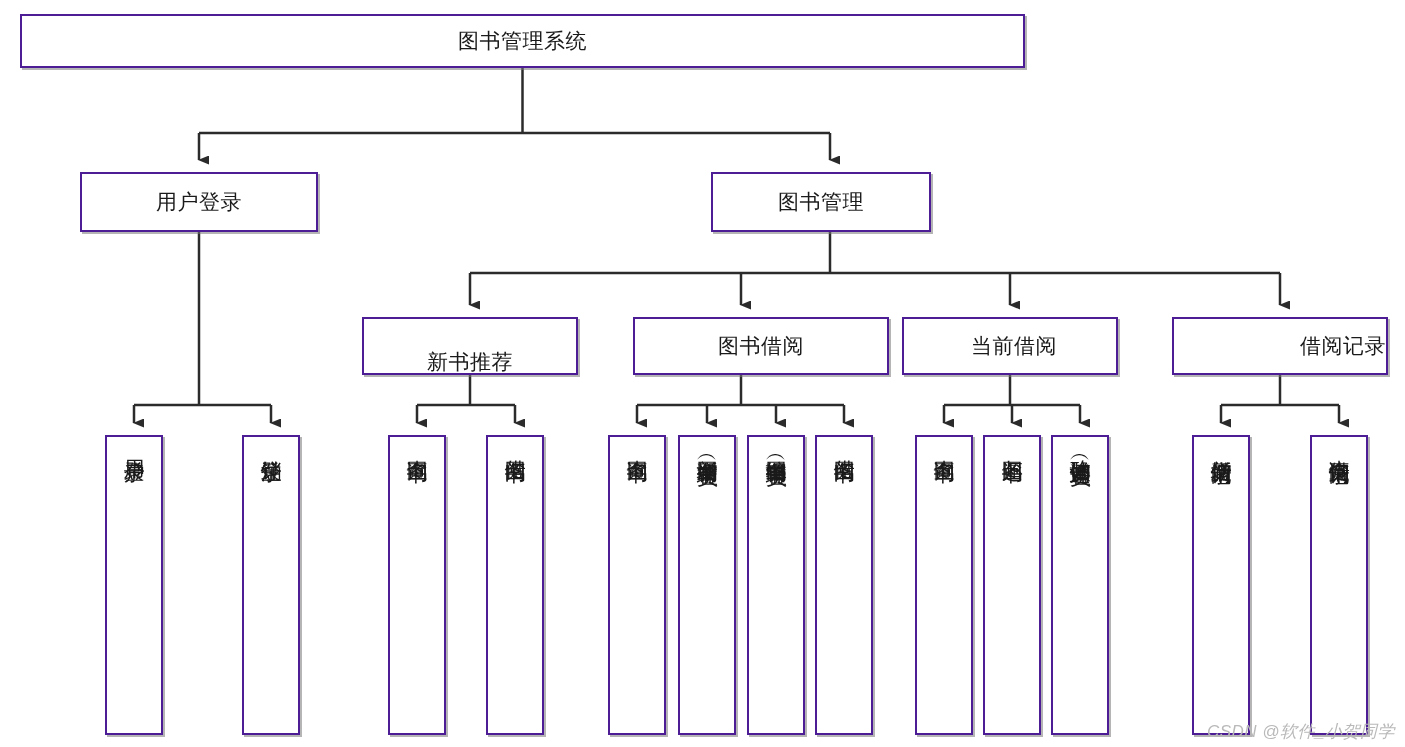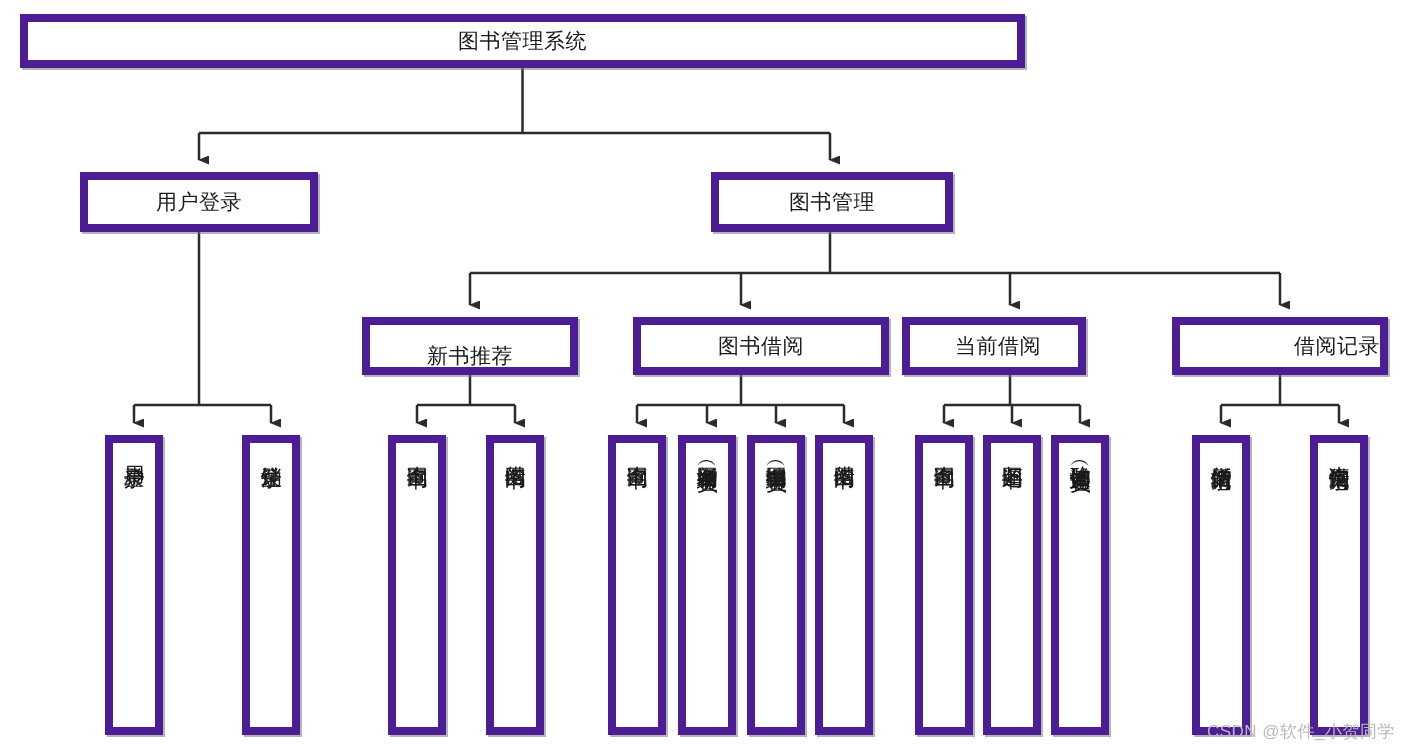--- a/index.html
+++ b/index.html
@@ -21,21 +21,21 @@
     position: absolute;
     left: 0;
     top: 0;
     width: 1405px;
     height: 747px;
   }
   .node {
     position: absolute;
     box-sizing: border-box;
     background: #ffffff;
-    border: 8px solid #4c1d95;
+    border: 2px solid #4c1d95;
     box-shadow: 2px 2px 0 rgba(120,120,120,0.55);
     display: flex;
     align-items: center;
     justify-content: center;
     color: #1a1a1a;
   }
   .node.horizontal .node-label {
     writing-mode: horizontal-tb;
     font-size: 21px;
     letter-spacing: 0.5px;
@@ -62,20 +62,21 @@
   }
   #watermark {
     position: absolute;
     right: 10px;
     bottom: 4px;
     font-size: 17px;
     color: #b9b9b9;
     letter-spacing: 0.5px;
     white-space: nowrap;
     user-select: none;
+    font-style: italic;
   }
 </style>
 </head>
 <body>
 
 <div id="stage">
   <svg id="wires" viewBox="0 0 1405 747" xmlns="http://www.w3.org/2000/svg">
     <defs>
       <marker id="arrowhead" markerWidth="9" markerHeight="11" refX="4.5" refY="10" orient="auto" markerUnits="userSpaceOnUse">
         <path d="M0,0 L9,0 L4.5,11 Z" fill="#2b2b2b"></path>
@@ -118,30 +119,30 @@
       </g>
   </svg>
 
   <div id="nodes">
       <div class="node horizontal" style="left: 20px; top: 14px; width: 1005px; height: 54px;">
         <span class="node-label">图书管理系统</span>
       </div>
       <div class="node horizontal" style="left: 80px; top: 172px; width: 238px; height: 60px;">
         <span class="node-label">用户登录</span>
       </div>
-      <div class="node horizontal" style="left: 711px; top: 172px; width: 242px; height: 60px;">
+      <div class="node horizontal" style="left: 711px; top: 172px; width: 220px; height: 60px;">
         <span class="node-label">图书管理</span>
       </div>
       <div class="node horizontal" style="left: 362px; top: 317px; width: 216px; height: 58px; align-items: flex-end;">
         <span class="node-label">新书推荐</span>
       </div>
       <div class="node horizontal" style="left: 633px; top: 317px; width: 256px; height: 58px;">
         <span class="node-label">图书借阅</span>
       </div>
-      <div class="node horizontal" style="left: 902px; top: 317px; width: 184px; height: 58px; padding-left: 8px;">
+      <div class="node horizontal" style="left: 902px; top: 317px; width: 216px; height: 58px; padding-left: 8px;">
         <span class="node-label">当前借阅</span>
       </div>
       <div class="node horizontal" style="left: 1172px; top: 317px; width: 216px; height: 58px; justify-content: flex-end;">
         <span class="node-label">借阅记录</span>
       </div>
       <div class="node vertical" style="left: 105px; top: 435px; width: 58px; height: 300px;">
         <span class="node-label">用户登录</span>
       </div>
       <div class="node vertical" style="left: 242px; top: 435px; width: 58px; height: 300px;">
         <span class="node-label">注销登录</span>

